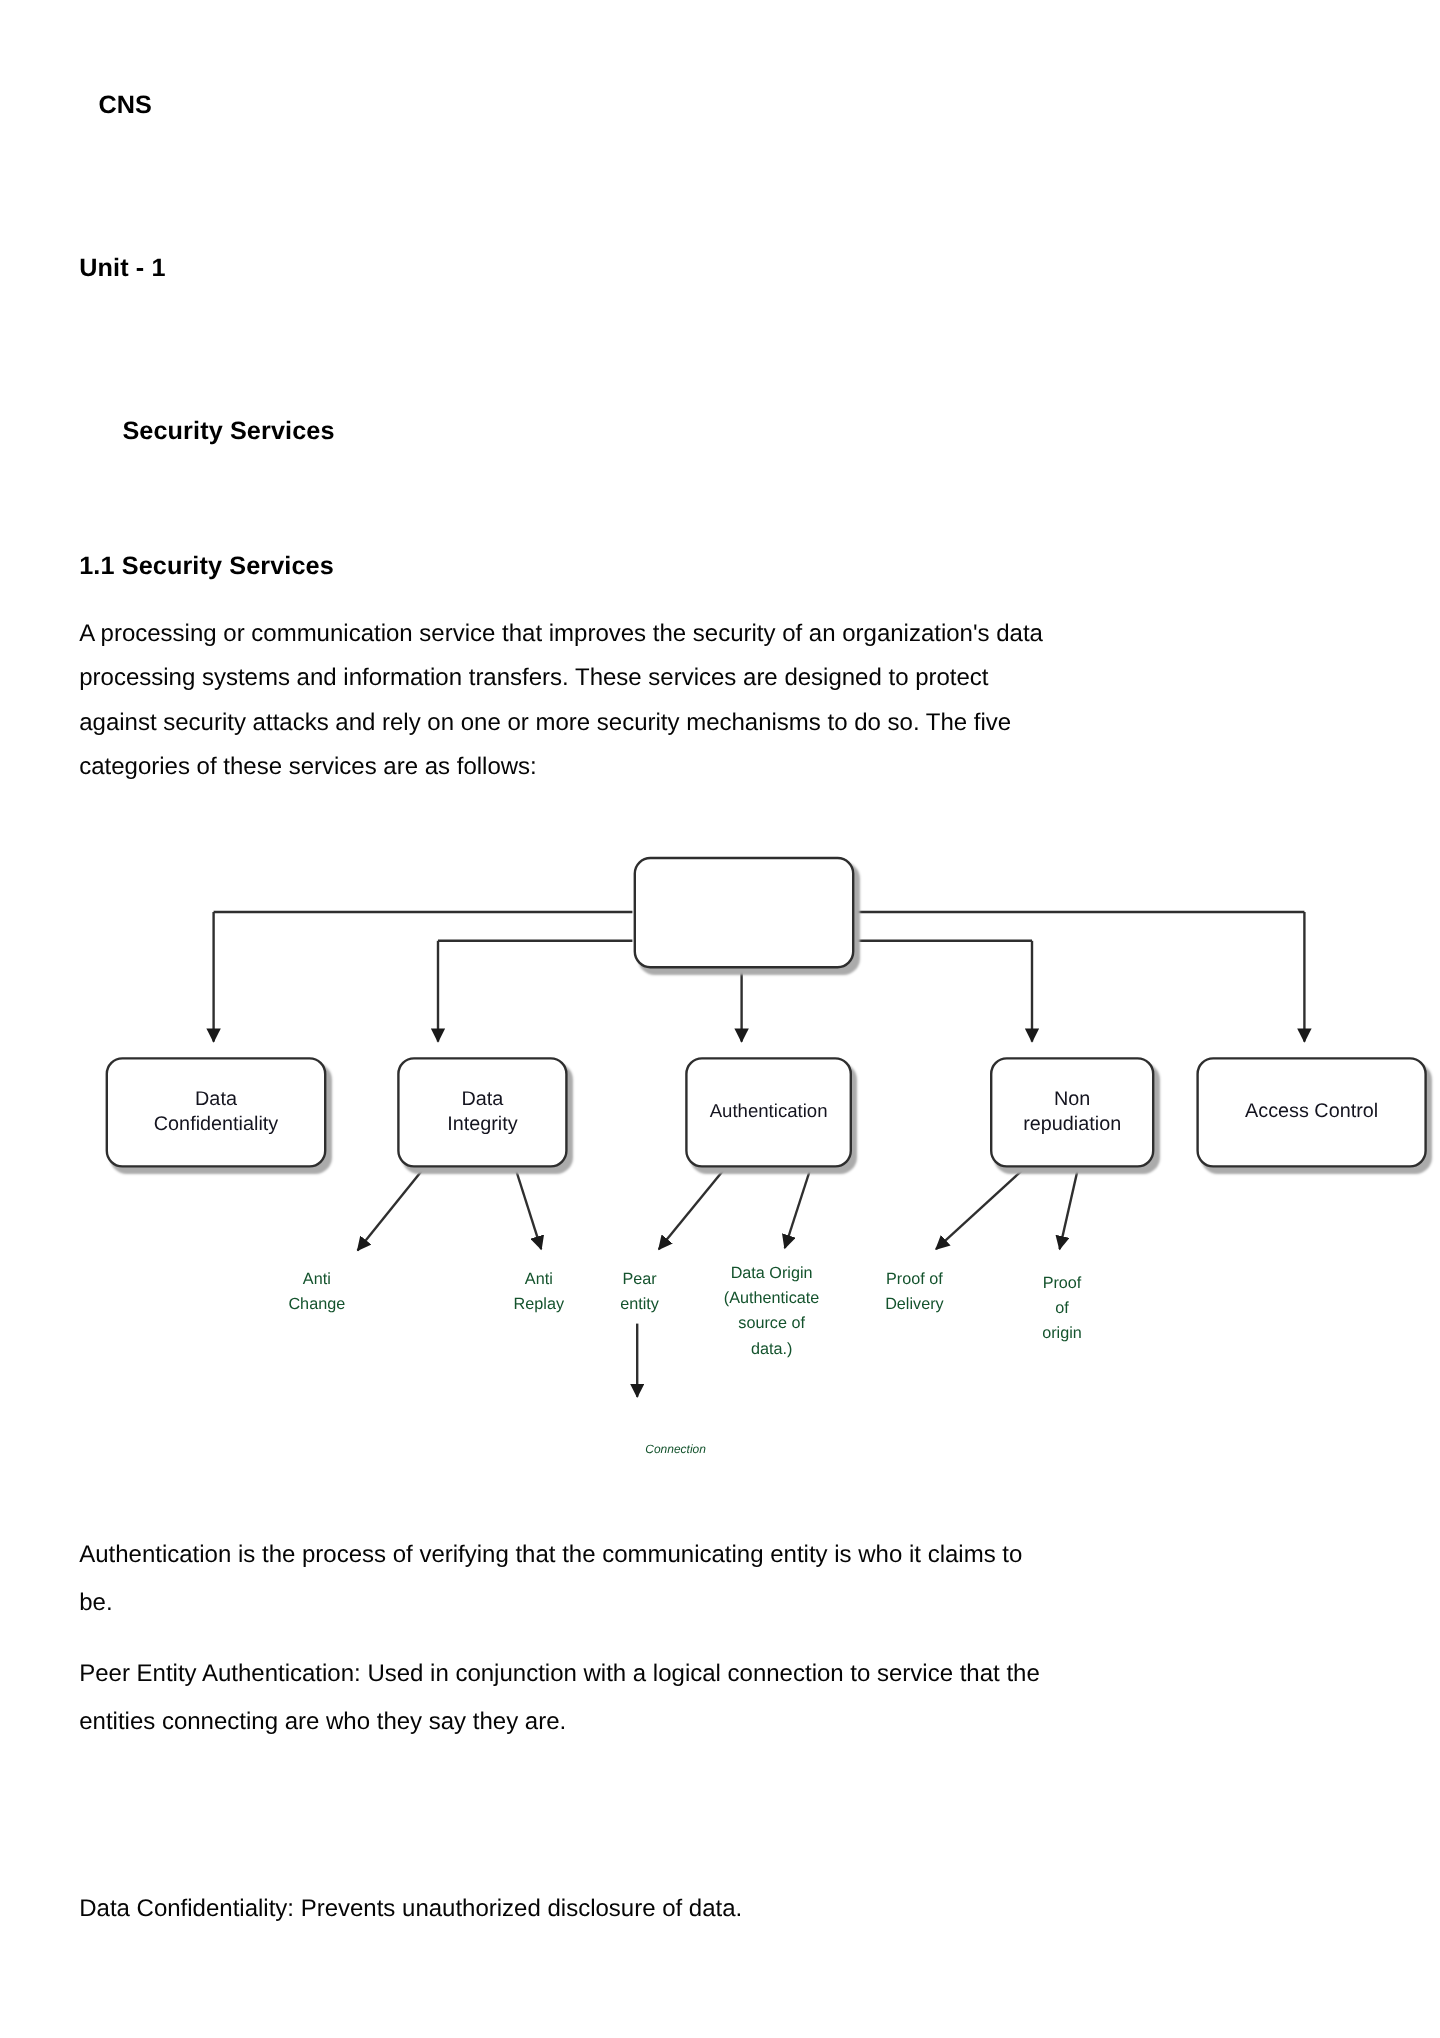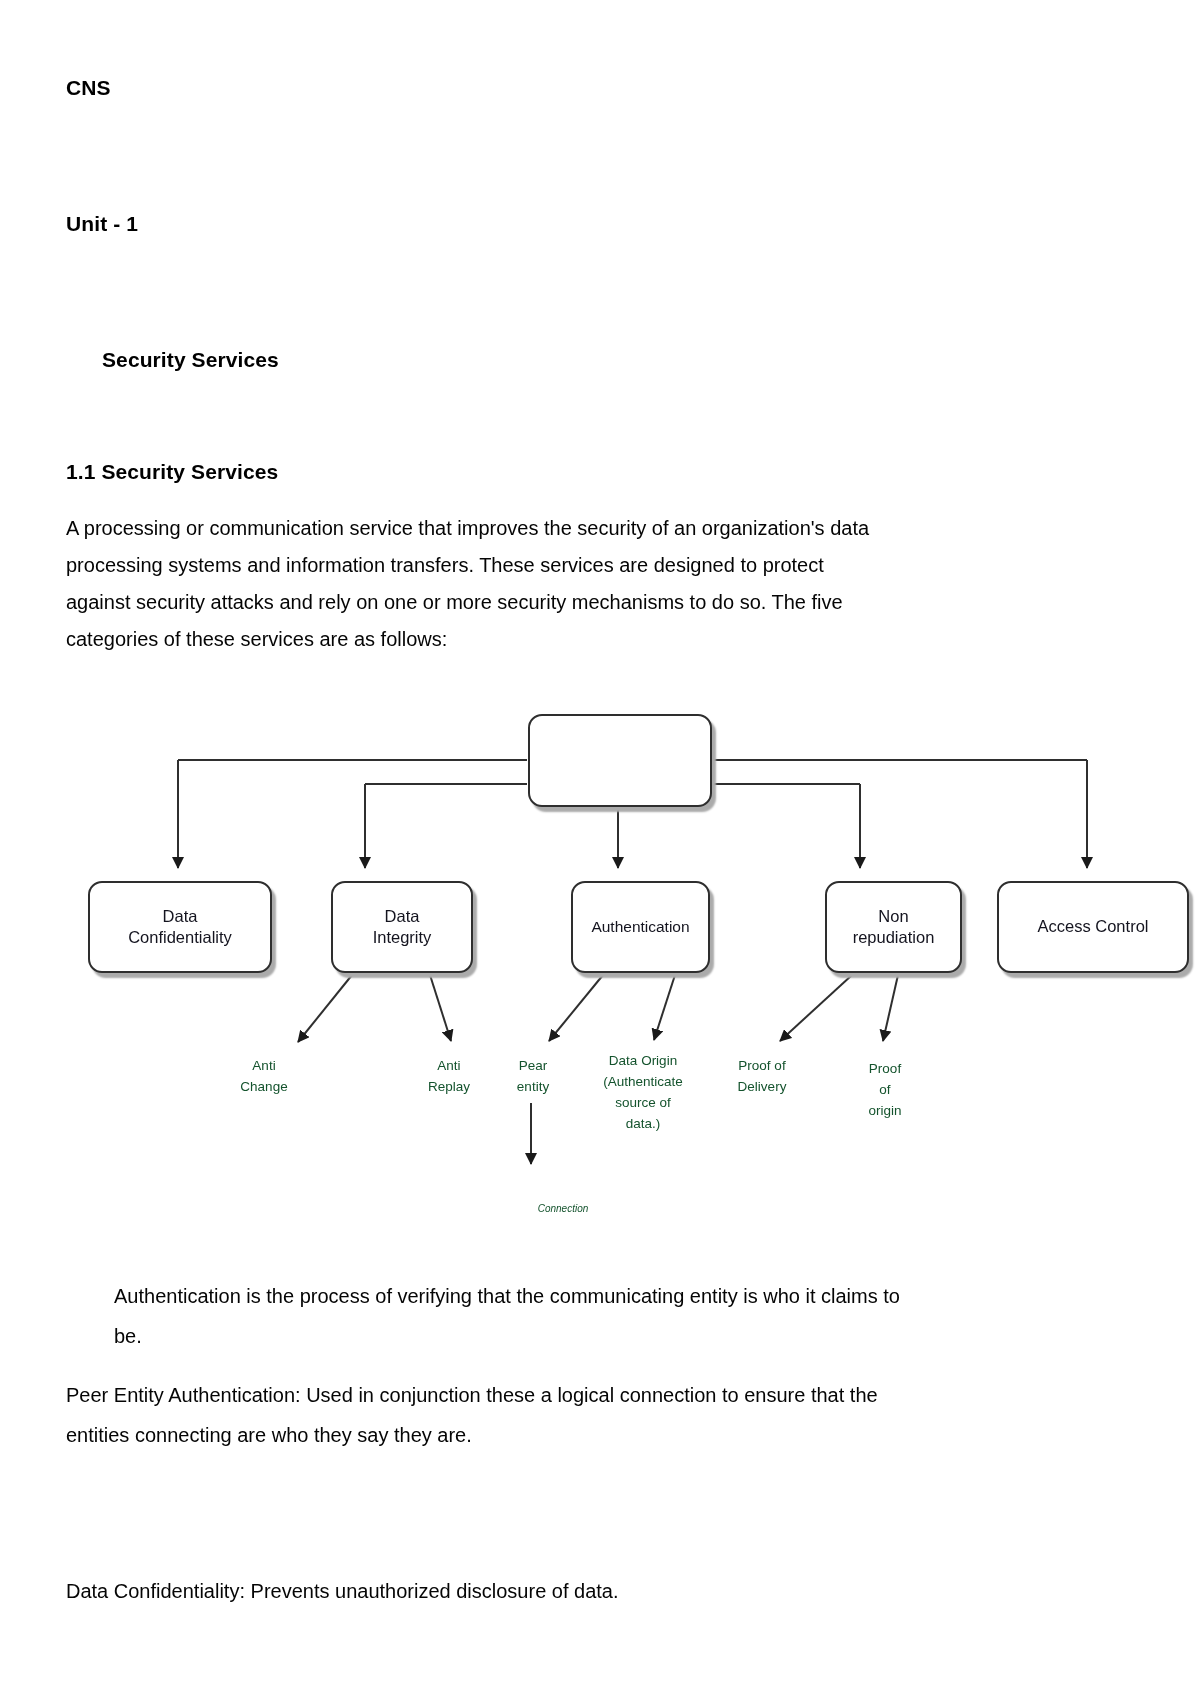--- a/index.html
+++ b/index.html
@@ -68,21 +68,21 @@
     width: 1200px;
     height: 1698px;
     pointer-events: none;
   }
 </style>
 </head>
 <body>
 
 <div class="page">
 
-  <div class="abs heading" style="top:76px;">CNS</div>
+  <div class="abs heading" style="top:76px;margin-left:16px;">CNS</div>
   <div class="abs heading" style="top:212px;">Unit - 1</div>
   <div class="abs heading" style="top:348px;margin-left:36px;">Security Services</div>
   <div class="abs heading" style="top:460px;">1.1 Security Services</div>
 
   <div class="abs bodytext" style="top:510px;">A processing or communication service that improves the security of an organization's data
 processing systems and information transfers. These services are designed to protect
 against security attacks and rely on one or more security mechanisms to do so. The five
 categories of these services are as follows:</div>
 
   <div class="abs" style="left:0;top:0;width:1200px;height:1698px;">
@@ -139,19 +139,19 @@
 source of
 data.)</div>
     <div class="sublabel" style="left:762px;top:1055px;">Proof of
 Delivery</div>
     <div class="sublabel" style="left:885px;top:1058px;">Proof
 of
 origin</div>
     <div class="sublabel" style="left:563px;top:1198px;font-size:10px;font-style:italic;">Connection</div>
   </div>
 
-  <div class="abs bodytext para" style="top:1276px;margin-left:48px;">Authentication is the process of verifying that the communicating entity is who it claims to
+  <div class="abs bodytext para" style="top:1276px;">Authentication is the process of verifying that the communicating entity is who it claims to
 be.</div>
-  <div class="abs bodytext para" style="top:1375px;">Peer Entity Authentication: Used in conjunction these a logical connection to ensure that the
+  <div class="abs bodytext para" style="top:1375px;">Peer Entity Authentication: Used in conjunction with a logical connection to service that the
 entities connecting are who they say they are.</div>
   <div class="abs bodytext para" style="top:1571px;">Data Confidentiality: Prevents unauthorized disclosure of data.</div>
 
 </div>
 
 </body></html>

